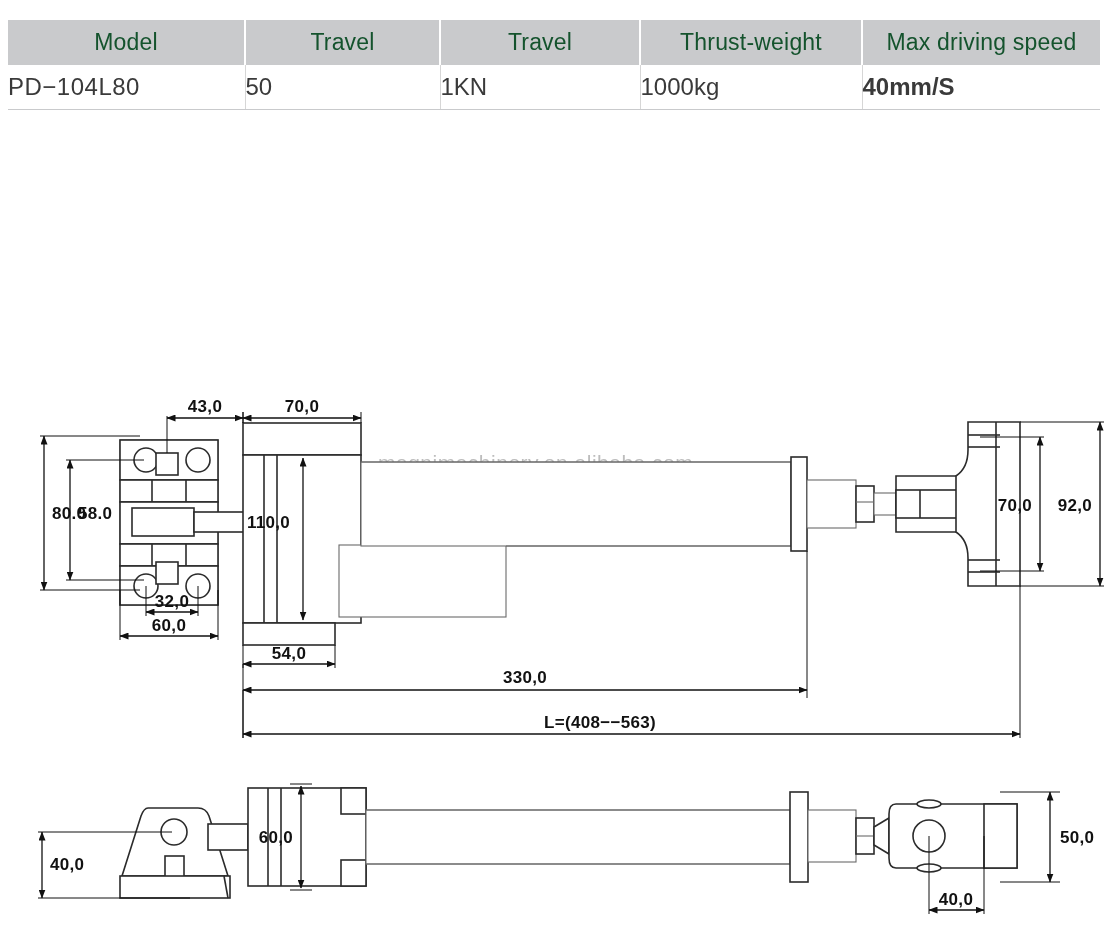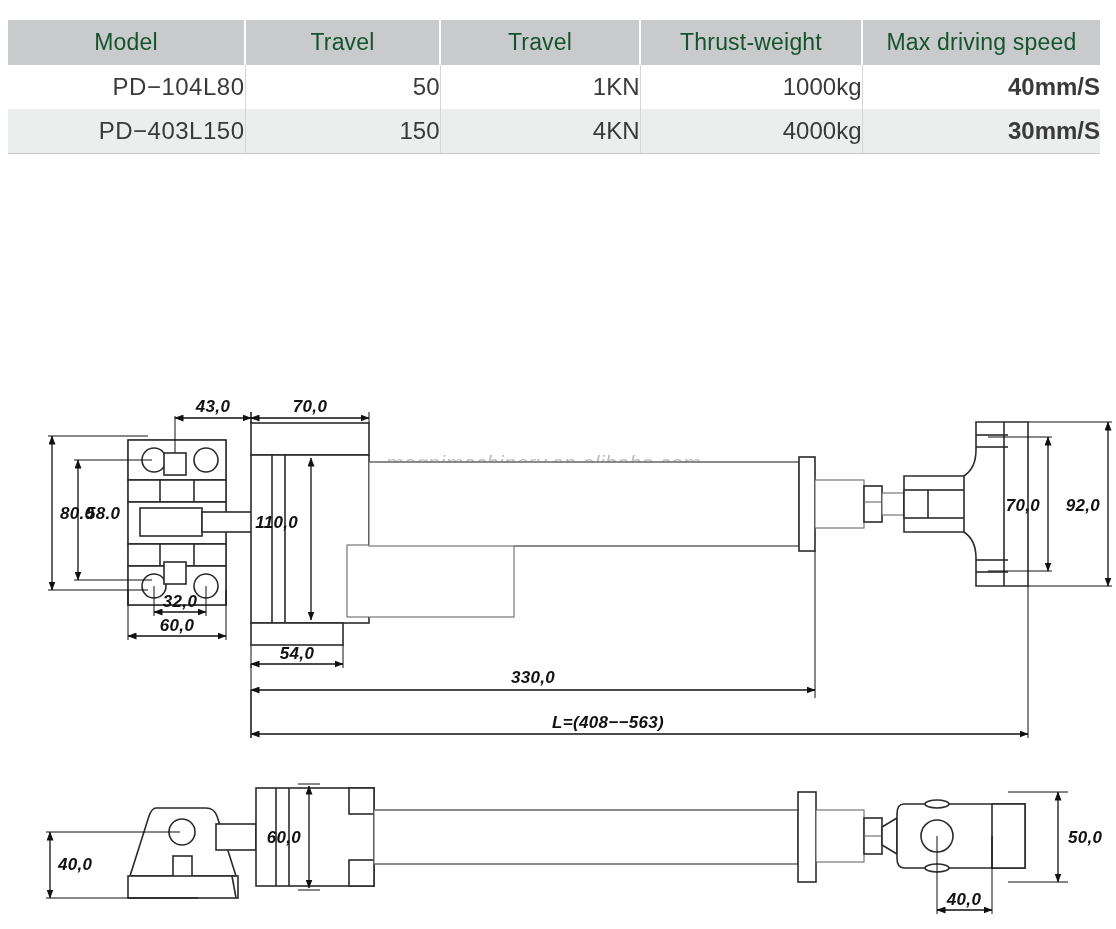--- a/index.html
+++ b/index.html
@@ -45,40 +45,39 @@
     padding: 0;
     text-align: center;
     border-right: 2px solid #ffffff;
     letter-spacing: .2px;
   }
   table.spec thead th:last-child { border-right: none; }
 
   table.spec tbody td {
     height: 44px;
     font-size: 24px;
-    text-align: right;
+    text-align: left;
     padding: 0;
     color: #3a3a3a;
     border-right: 1px solid #d6d6d6;
     white-space: nowrap;
   }
   table.spec tbody td:last-child { border-right: none; font-weight: bold; }
   table.spec tbody tr:nth-child(odd)  td { background: #ffffff; }
   table.spec tbody tr:nth-child(even) td { background: #eceded; }
   table.spec tbody tr:last-child td { border-bottom: 1px solid #c9cacc; }
   table.spec tbody td.model { letter-spacing: .5px; }
 
   
   .drawing {
     position: absolute;
-    left: 8px;
+    left: 0;
     top: 390px;
     width: 932px;
     height: 539px;
-    font-style: italic;
   }
   .drawing svg { display: block; }
 
   .wm {
     fill: #bdbdbd;
     font-family: "Liberation Sans", sans-serif;
     font-size: 21px;
     letter-spacing: .5px;
   }
   text.dim {
@@ -117,27 +116,20 @@
       </tr>
     </thead>
     <tbody>
       <tr>
         <td class="model">PD−104L80</td>
         <td>50</td>
         <td>1KN</td>
         <td>1000kg</td>
         <td>40mm/S</td>
       </tr>
-      <tr>
-        <td class="model">PD−403L150</td>
-        <td>150</td>
-        <td>4KN</td>
-        <td>4000kg</td>
-        <td>30mm/S</td>
-      </tr>
     </tbody>
   </table>
 </div>
 
 <div class="drawing">
 <svg width="1116" height="539" viewBox="0 0 1116 539" xmlns="http://www.w3.org/2000/svg">
   <defs>
     <marker id="ar" markerWidth="9" markerHeight="7" refX="8.5" refY="3.5" orient="auto" markerUnits="userSpaceOnUse">
       <path d="M0,0 L9,3.5 L0,7 z" fill="#111111"></path>
     </marker>

